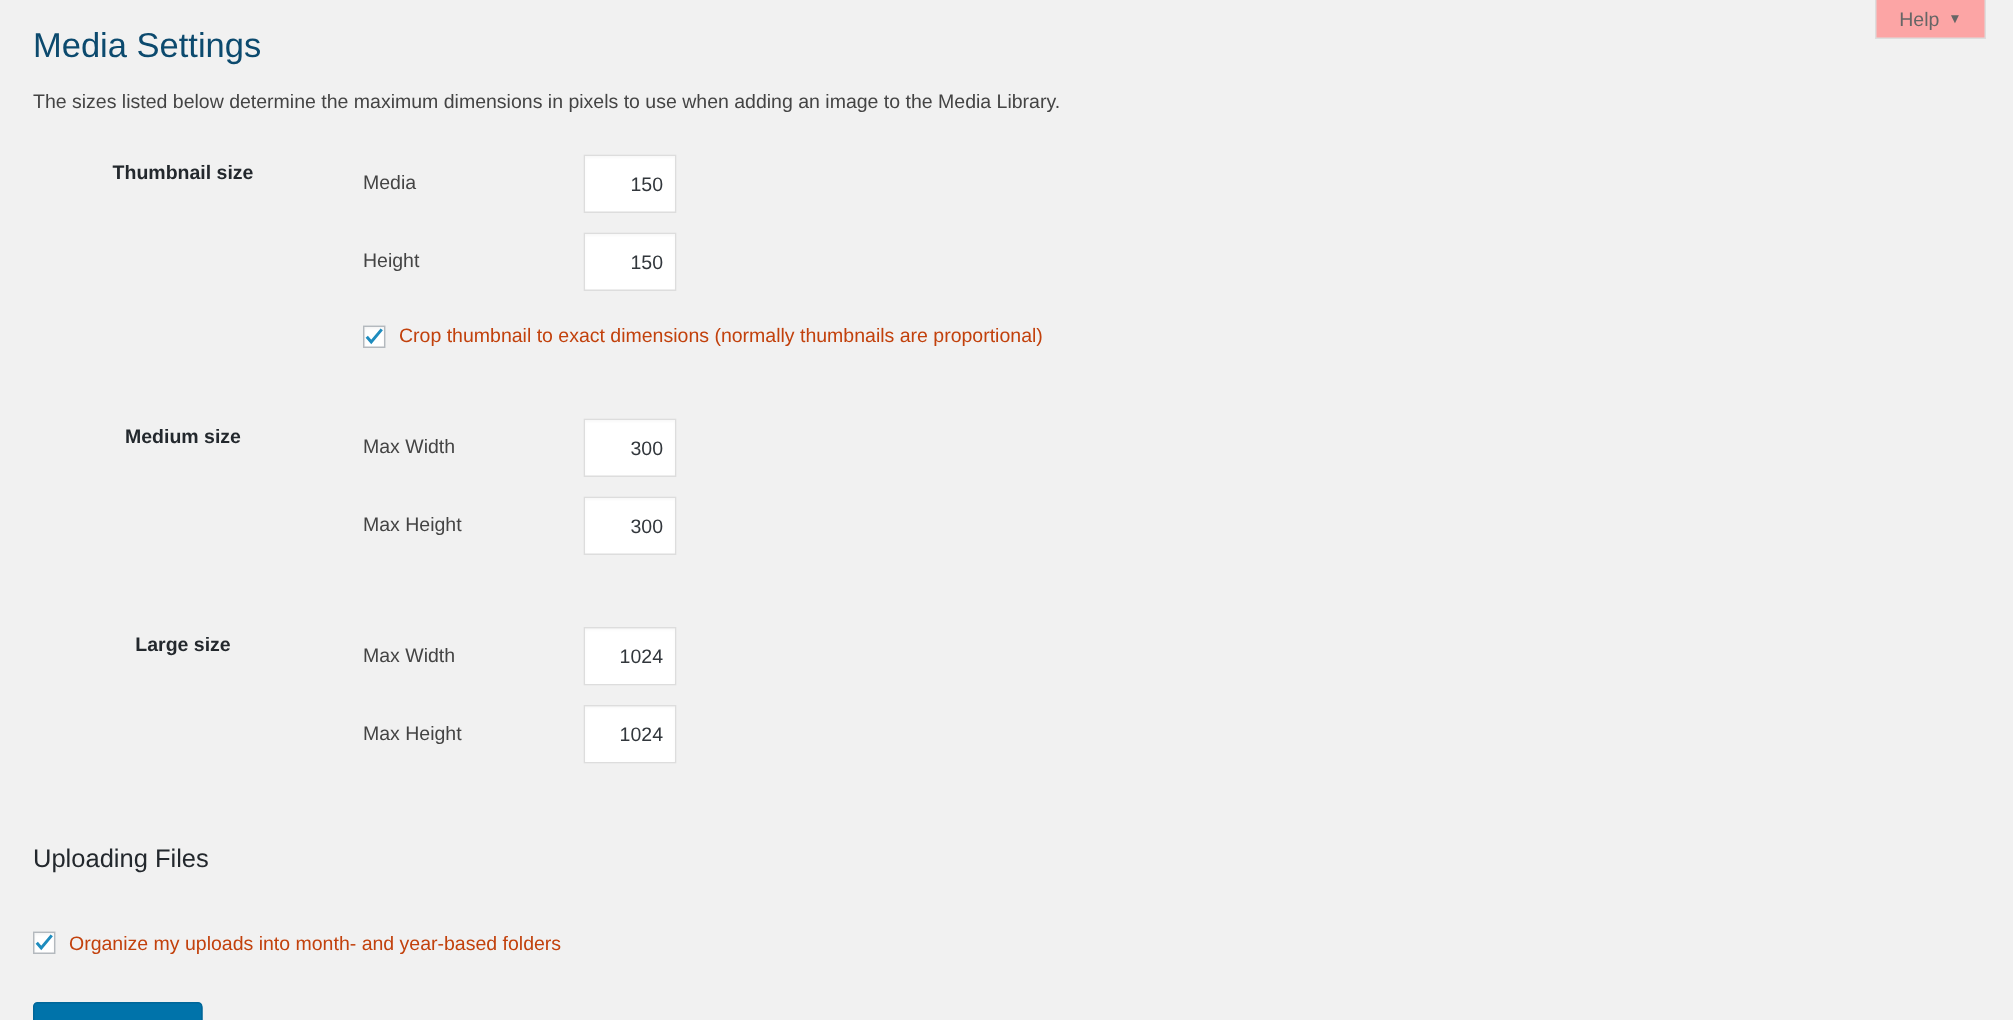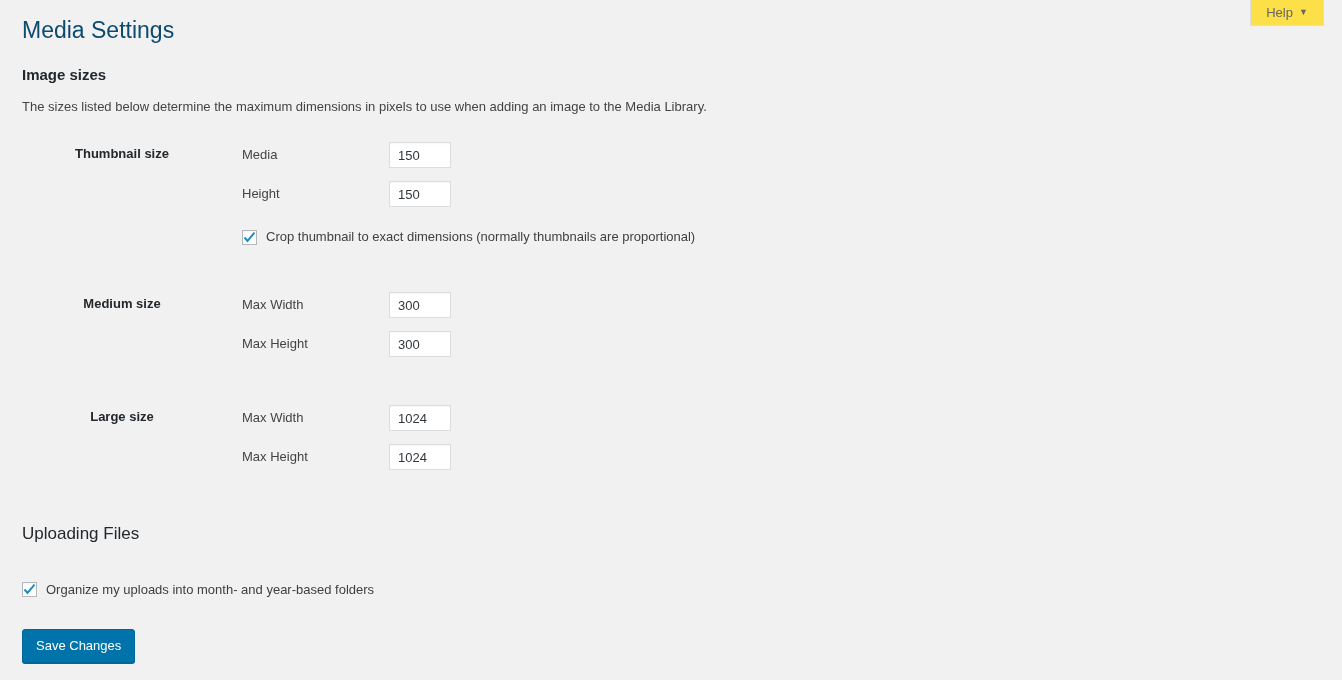--- a/index.html
+++ b/index.html
@@ -16,21 +16,21 @@
     position: relative;
   }
 
   
   .help-tab {
     position: absolute;
     top: 0;
     right: 18px;
     width: 74px;
     height: 26px;
-    background: #fde047;
+    background: #fca5a5;
     border: 1px solid #ddd;
     border-top: none;
     box-sizing: border-box;
     display: flex;
     align-items: center;
     justify-content: center;
     gap: 6px;
     font-size: 13px;
     color: #666;
     cursor: pointer;
@@ -109,30 +109,31 @@
   .dim-row:last-of-type {
     margin-bottom: 0;
   }
   .dim-label {
     width: 147px;
     font-size: 13px;
     color: #444;
   }
   input.num {
     width: 62px;
-    height: 26px;
+    height: 39px;
     box-sizing: border-box;
     border: 1px solid #ddd;
     background: #fff;
     color: #32373c;
     font-family: "Liberation Sans", sans-serif;
     font-size: 13px;
     padding: 0 8px;
     border-radius: 0;
     box-shadow: 0 1px 2px rgba(0,0,0,0.03) inset;
+    text-align: right;
   }
 
   .check-row {
     display: flex;
     align-items: center;
     margin-top: 22px;
   }
   .cb {
     width: 15px;
     height: 15px;
@@ -145,21 +146,21 @@
     margin-right: 9px;
     flex: none;
     box-shadow: 0 1px 2px rgba(0,0,0,0.05) inset;
     cursor: pointer;
   }
   .cb svg {
     display: block;
   }
   .check-label {
     font-size: 13px;
-    color: #404040;
+    color: #c2410c;
   }
 
   .uploading-block {
     padding-top: 8px;
   }
   .uploading-block .check-row {
     margin-top: 30px;
   }
 
   .btn-primary {
@@ -185,21 +186,20 @@
 
 <div class="help-tab">
   <span>Help</span>
   <span class="caret">▼</span>
 </div>
 
 <div class="wrap">
 
   <h1 class="page-title">Media Settings</h1>
 
-  <h2 class="section-title">Image sizes</h2>
 
   <p class="description">The sizes listed below determine the maximum dimensions in pixels to use when adding an image to the Media Library.</p>
 
   <table class="form-table">
     <tbody>
       <tr>
         <th>Thumbnail size</th>
         <td>
           <div class="dim-row">
             <span class="dim-label">Media</span>

